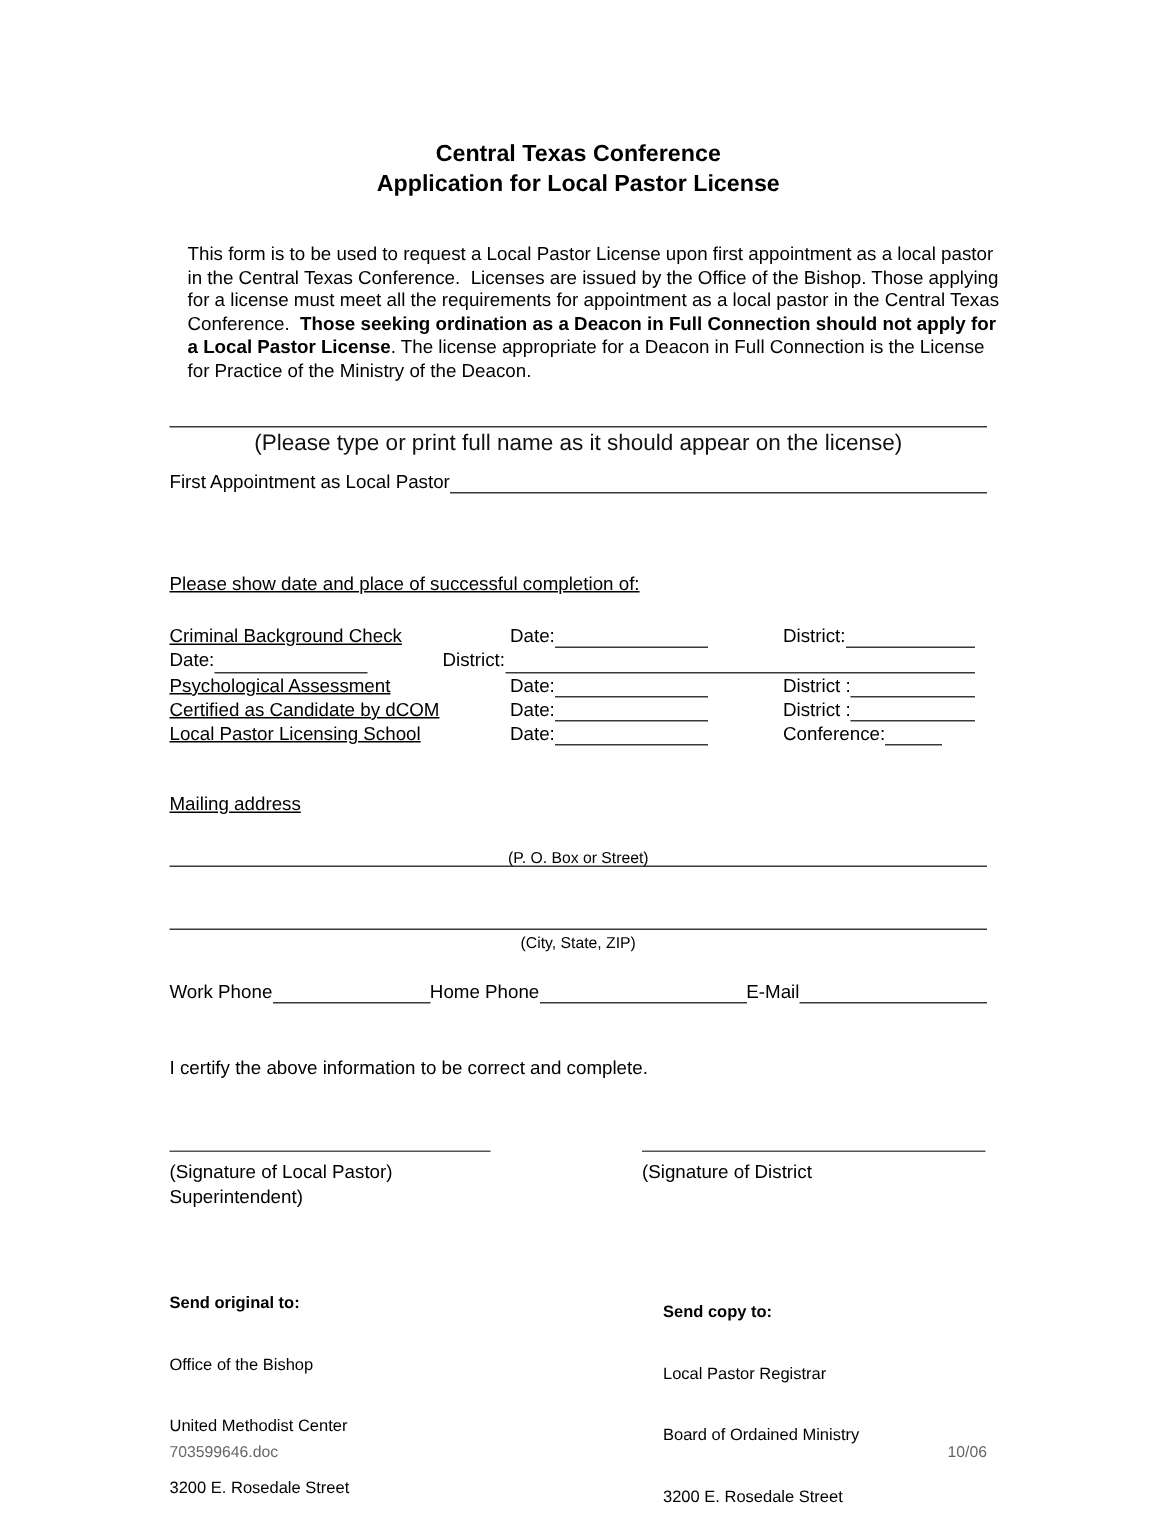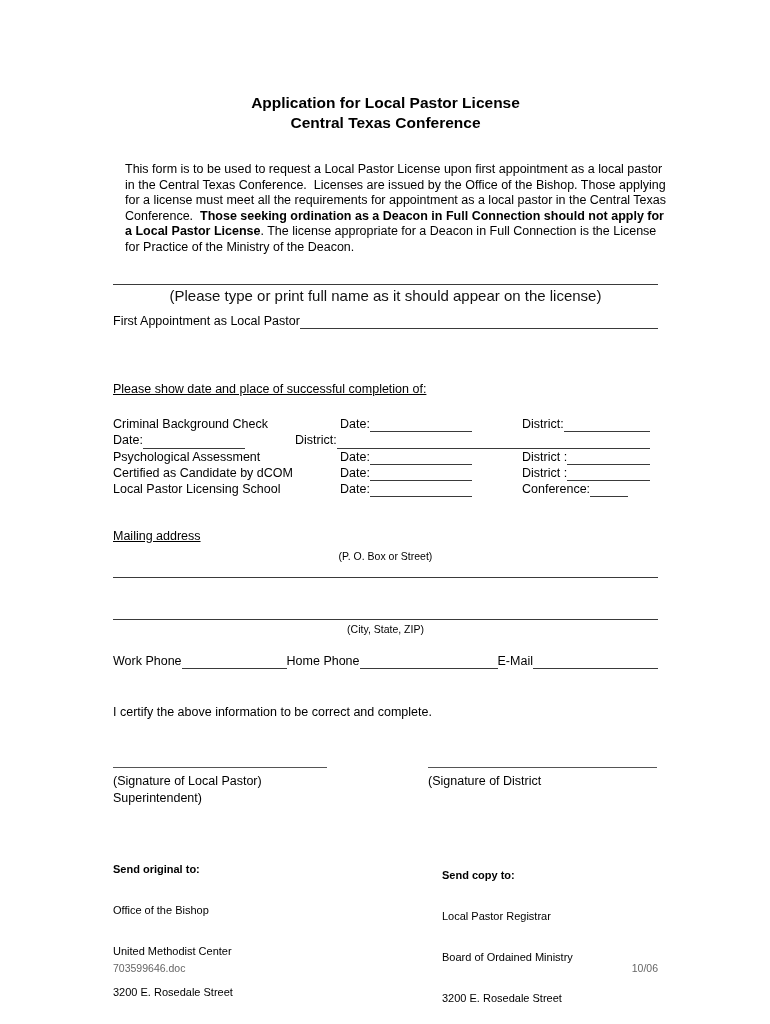--- a/index.html
+++ b/index.html
@@ -29,30 +29,30 @@
   .grow { flex: 1 1 auto; }
 
   #firstAppt { top: 313px; }
   #apptRow   { top: 347px; }
   #apptRow .date-fill { width: 125px; margin-left: 8px; border-bottom: 1px solid #6a6a6a; }
   #apptRow .district-label { margin-left: 45px; }
 
   #compHeading { top: 382px; text-decoration: underline; }
   #compTable   { top: 416px; }
   .trow { display: flex; line-height: 16.3px; height: 16.3px; }
-  .c1 { width: 227px; }
+  .c1 { width: 227px; text-decoration: underline; }
   .c2 { width: 182px; display: flex; }
   .c2 .fill { width: 102px; }
   .c3 { flex: 1; display: flex; }
   .c3 .fill { flex: 1; margin-right: 8px; }
   .trow.last .c3 .fill { margin-right: 30px; }
 
   #mailHeading { top: 529px; text-decoration: underline; }
   #poLine      { top: 564px; height: 13px; }
-  #poCaption   { top: 550px; font-size: 10.5px; }
+  #poCaption   { top: 566px; font-size: 10.5px; }
   #cityLine    { top: 606px; height: 13px; }
   #cityCaption { top: 623px; font-size: 10.5px; }
 
   #phoneRow { top: 653px; }
   #phoneRow .wp-fill { width: 105px; }
   #phoneRow .hp-fill { width: 138px; }
   #phoneRow .em-fill { flex: 1; }
 
   #certify { top: 705px; }
 
@@ -70,22 +70,22 @@
   .send-heading { font-weight: bold; }
 
   #footer { top: 962px; display: flex; justify-content: space-between; font-size: 10.5px; color: #666; }
 </style>
 </head>
 <body>
 
 <div class="doc">
 
   <div class="sec" id="title">
+    <div>Central Texas Conference</div>
     <div>Application for Local Pastor License</div>
-    <div>Central Texas Conference</div>
   </div>
 
   <p class="sec pre" id="intro"><span>This form is to be used to request a Local Pastor License upon first appointment as a local pastor in the Central Texas Conference.  Licenses are issued by the Office of the Bishop. Those applying for a license must meet all the requirements for appointment as a local pastor in the Central Texas Conference.  </span><strong>Those seeking ordination as a Deacon in Full Connection should not apply for a Local Pastor License</strong><span>. The license appropriate for a Deacon in Full Connection is the License for Practice of the Ministry of the Deacon.</span></p>
 
   <div class="sec hline" id="nameLine"></div>
   <div class="sec center" id="nameCaption">(Please type or print full name as it should appear on the license)</div>
 
   <div class="sec row" id="firstAppt">
     <span>First Appointment as Local Pastor</span>
     <span class="fill grow"></span>

